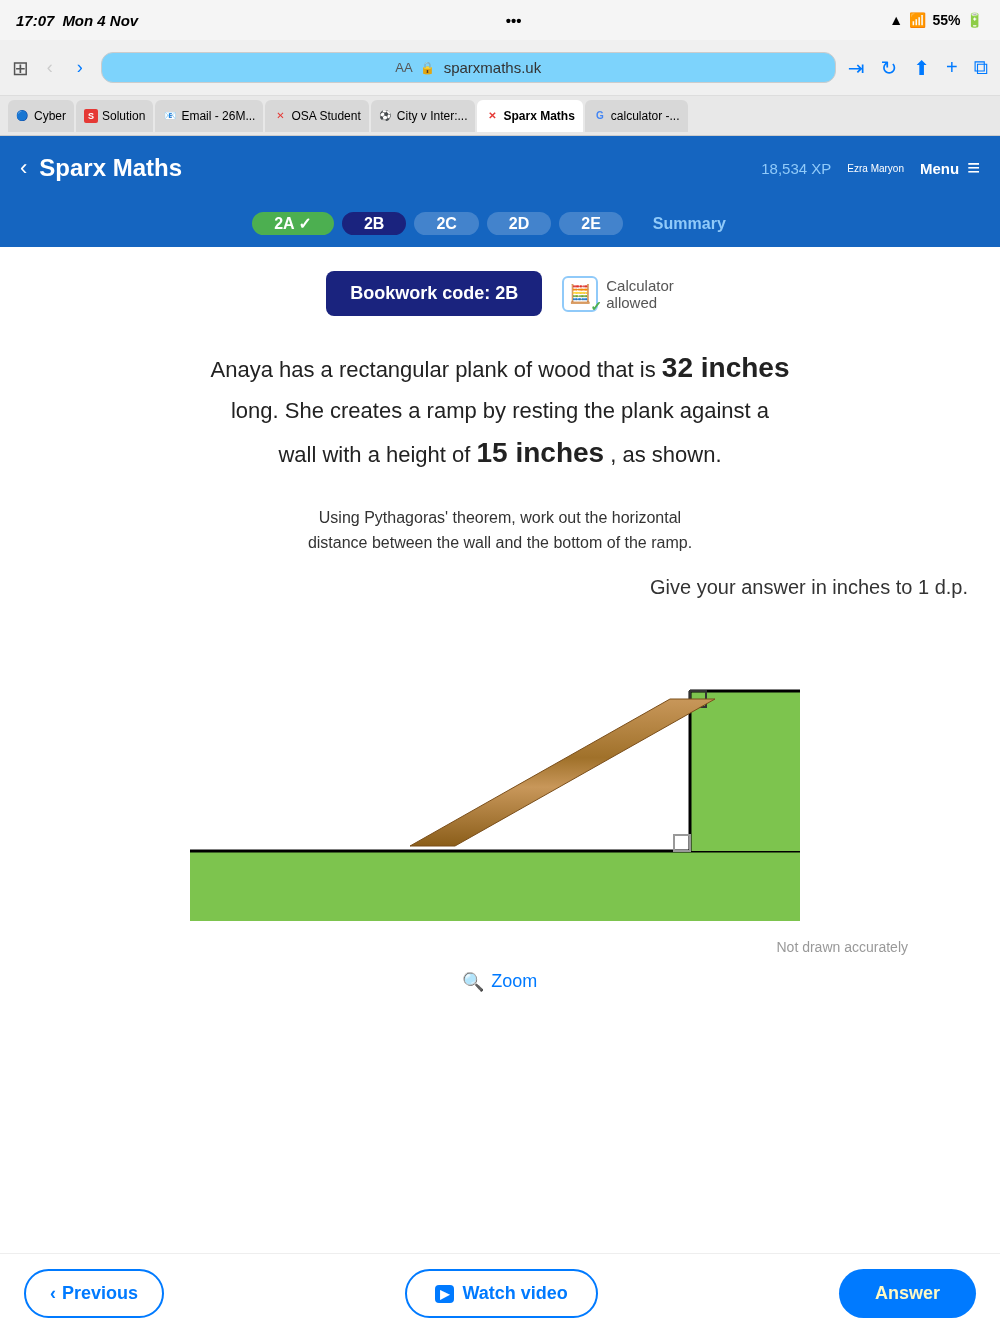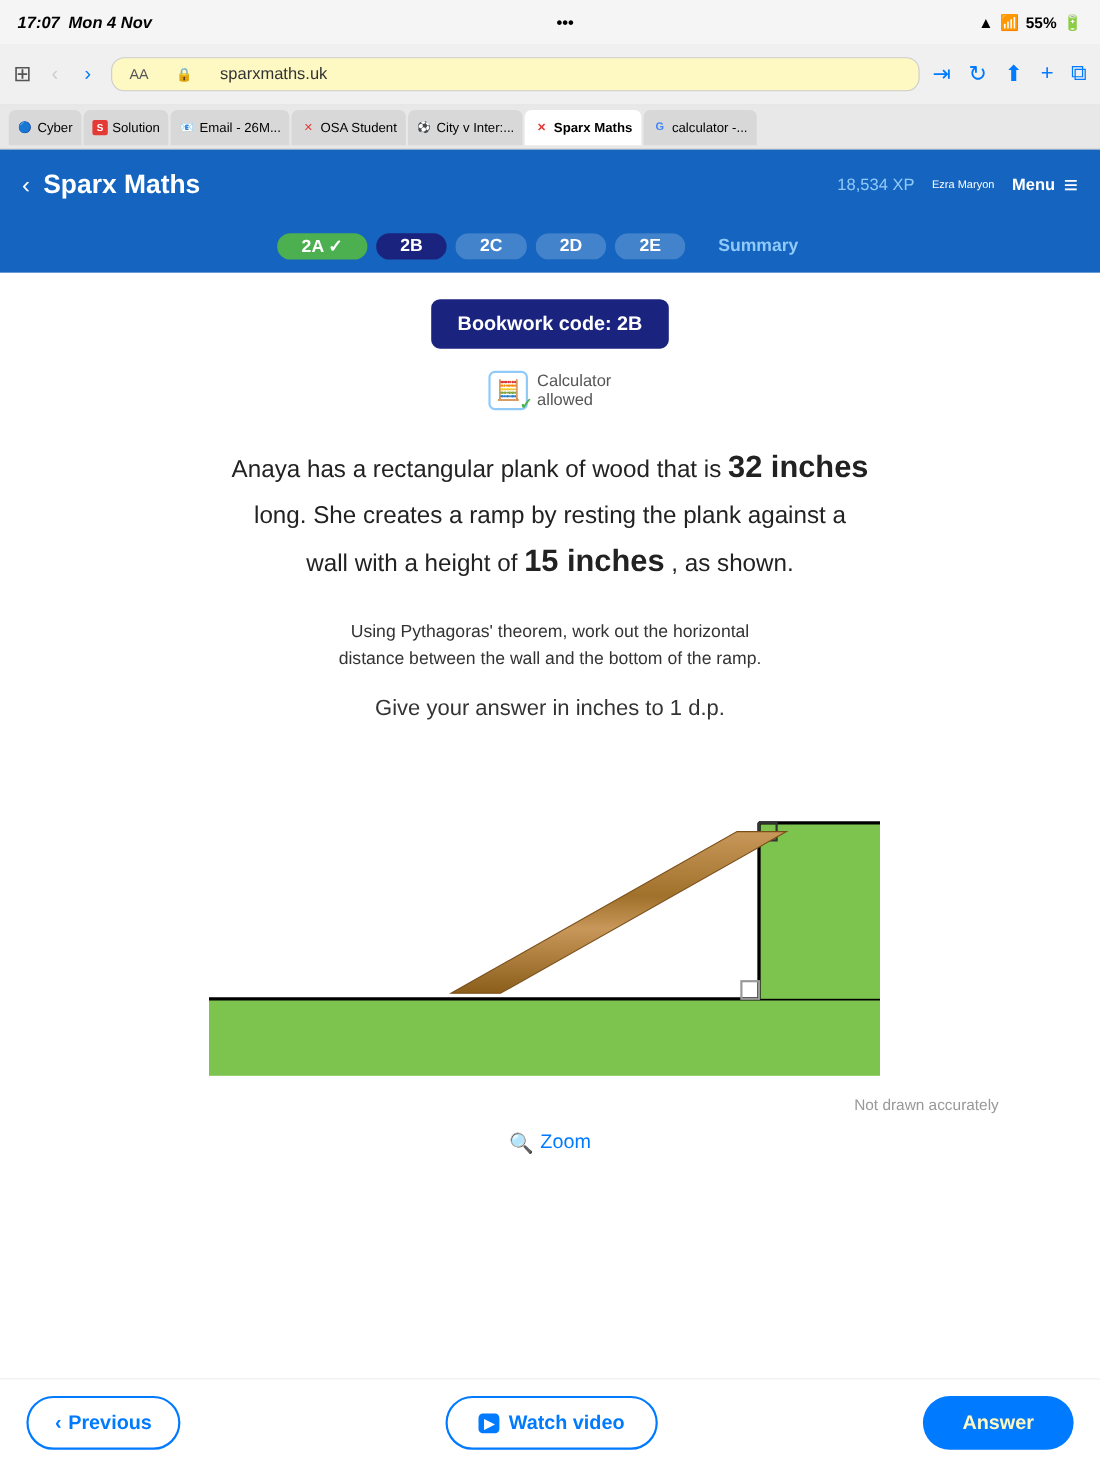--- a/index.html
+++ b/index.html
@@ -35,28 +35,29 @@
       font-size: 20px; color: #555;
     }
     .nav-btn {
       background: none; border: none; cursor: pointer;
       font-size: 18px; color: #007AFF;
       padding: 4px 6px;
     }
     .nav-btn.disabled { color: #ccc; }
     .address-bar {
       flex: 1;
-      background: #fef9c3;
+      background: #7dd3fc;
       border: 1px solid #ccc;
       border-radius: 12px;
       padding: 6px 16px;
       display: flex;
       align-items: center;
-      gap: 25px;
+      gap: 8px;
       font-size: 15px;
+      justify-content: center;
     }
     .address-text { color: #333; font-size: 15px; }
     .address-aa { color: #555; font-size: 13px; }
     .lock-icon { color: #555; font-size: 12px; }
     .browser-actions { display: flex; gap: 16px; align-items: center; color: #007AFF; font-size: 20px; }
     .browser-action-btn { background: none; border: none; cursor: pointer; color: #007AFF; font-size: 20px; }
 
     
     .browser-tabs {
       background: #e8e8e8;
@@ -143,21 +144,20 @@
       background: #fff;
     }
 
     
     .bookwork-bar {
       display: flex;
       justify-content: center;
       align-items: center;
       gap: 20px;
       margin-bottom: 28px;
-      flex-direction: column;
     }
     .bookwork-code {
       background: #1a237e;
       color: white;
       padding: 12px 24px;
       border-radius: 8px;
       font-size: 18px;
       font-weight: 600;
     }
     .calculator-allowed {
@@ -206,21 +206,21 @@
       text-align: center;
       font-size: 16px;
       line-height: 1.6;
       color: #333;
       margin-bottom: 20px;
       max-width: 800px;
       margin-left: auto;
       margin-right: auto;
     }
     .question-dp {
-      text-align: center;
+      text-align: right;
       font-size: 20px;
       color: #333;
       margin-bottom: 32px;
     }
 
     
     .diagram-container {
       display: flex;
       justify-content: center;
       margin-bottom: 8px;

